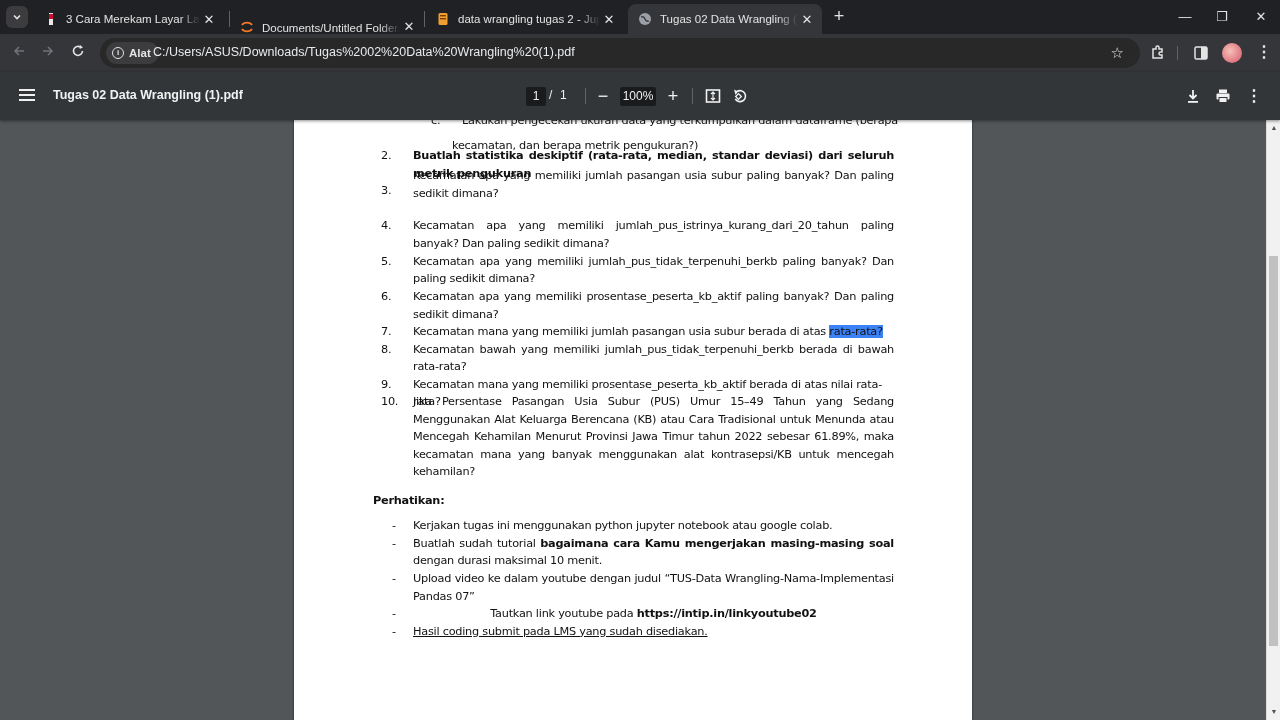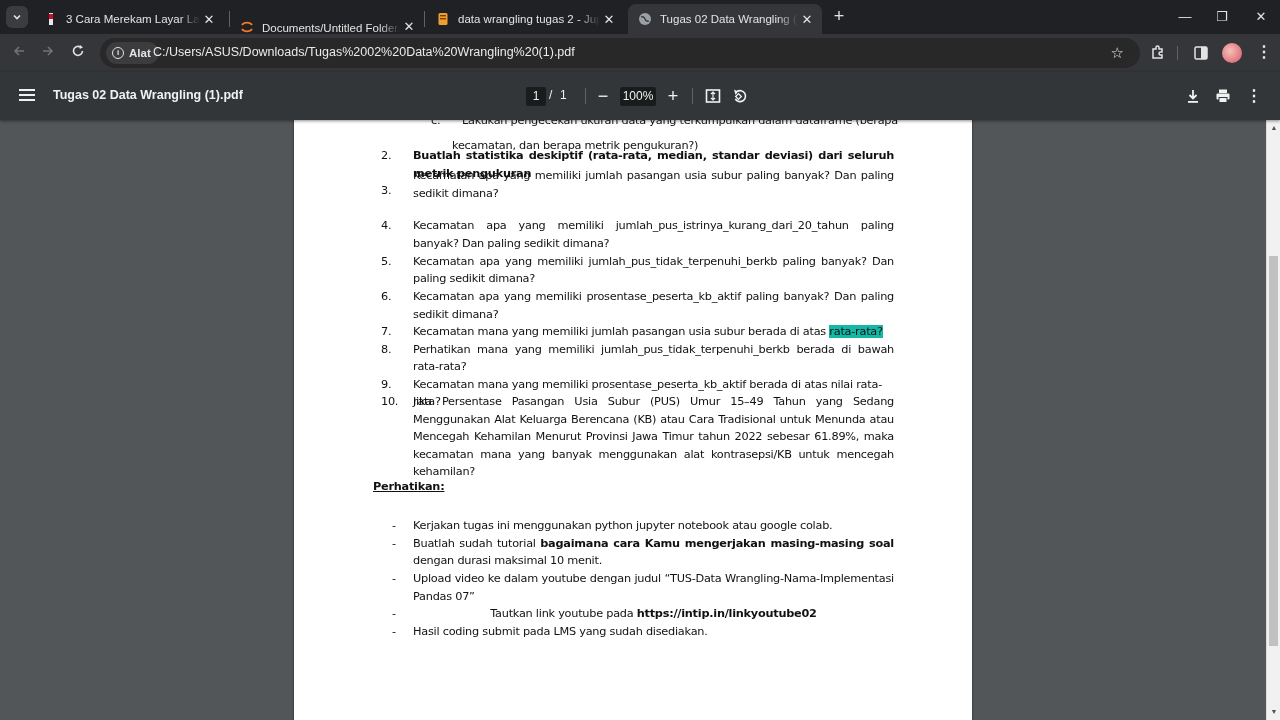--- a/index.html
+++ b/index.html
@@ -42,21 +42,21 @@
     .zoombox { position: absolute; left: 620px; top: 15px; width: 36px; height: 19px; background: #191b1c; color: #f1f1f1; font-size: 12px; text-align: center; line-height: 19px; border-radius: 2px; }
     .pdf-icon { position: absolute; top: 16px; width: 16px; height: 16px; }
 
     
     .viewer { position: absolute; left: 0; top: 120px; width: 1266px; height: 600px; background: #525659; }
     .page { position: absolute; left: 294px; top: -30px; width: 678px; height: 640px; background: #ffffff; box-shadow: 0 0 2px rgba(0,0,0,.6); }
     .doc { position: absolute; left: 0; top: 0; width: 100%; color: #111; font-family: "DejaVu Sans", sans-serif; font-size: 11.3px; letter-spacing: -0.25px; }
     .item { position: absolute; left: 119px; width: 481px; line-height: 17.6px; text-align: justify; }
     .num { position: absolute; left: 87px; width: 24px; text-align: left; line-height: 17.6px; }
     .dash { position: absolute; left: 98px; line-height: 17.6px; }
-    .hl { background: #14b8a6; }
+    .hl { background: #3b82f6; }
     .bold { font-weight: bold; }
     .head { position: absolute; left: 79px; font-weight: bold; line-height: 17.6px; }
 
     
     .scrollbar { position: absolute; left: 1266px; top: 120px; width: 14px; height: 600px; background: #f1f1f1; border-left: 1px solid #dcdcdc; }
     .sb-up, .sb-down { position: absolute; left: 2px; width: 10px; height: 10px; color: #505050; font-size: 7px; text-align: center; line-height: 10px; }
     .sb-thumb { position: absolute; left: 2px; top: 136px; width: 9px; height: 390px; background: #c1c1c1; }
 </style>
 </head>
 <body>
@@ -225,44 +225,44 @@
       <span class="num" style="top:162.5px;">5.</span>
       <div class="item" style="top:162.5px;">Kecamatan apa yang memiliki jumlah_pus_tidak_terpenuhi_berkb paling banyak? Dan paling sedikit dimana?</div>
 
       <span class="num" style="top:198px;">6.</span>
       <div class="item" style="top:198px;">Kecamatan apa yang memiliki prosentase_peserta_kb_aktif paling banyak? Dan paling sedikit dimana?</div>
 
       <span class="num" style="top:233px;">7.</span>
       <div class="item" style="top:233px;text-align:left;"><span>Kecamatan mana yang memiliki jumlah pasangan usia subur berada di atas </span><span class="hl">rata-rata?</span></div>
 
       <span class="num" style="top:250.5px;">8.</span>
-      <div class="item" style="top:250.5px;">Perhatikan mana yang memiliki jumlah_pus_tidak_terpenuhi_berkb berada di bawah rata-rata?</div>
+      <div class="item" style="top:250.5px;">Kecamatan bawah yang memiliki jumlah_pus_tidak_terpenuhi_berkb berada di bawah rata-rata?</div>
 
       <span class="num" style="top:285.5px;">9.</span>
       <div class="item" style="top:285.5px;text-align:left;">Kecamatan mana yang memiliki prosentase_peserta_kb_aktif berada di atas nilai rata-rata?</div>
 
       <span class="num" style="top:303px;left:87px;">10.</span>
       <div class="item" style="top:303px;">Jika Persentase Pasangan Usia Subur (PUS) Umur 15–49 Tahun yang Sedang Menggunakan Alat Keluarga Berencana (KB) atau Cara Tradisional untuk Menunda atau Mencegah Kehamilan Menurut Provinsi Jawa Timur tahun 2022 sebesar 61.89%, maka kecamatan mana yang banyak menggunakan alat kontrasepsi/KB untuk mencegah kehamilan?</div>
 
-      <div class="head" style="top:388px;text-decoration:underline;">Perhatikan:</div>
+      <div class="head" style="top:402px;">Perhatikan:</div>
 
       <span class="dash" style="top:427px;">-</span>
       <div class="item" style="top:427px;text-align:left;">Kerjakan tugas ini menggunakan python jupyter notebook atau google colab.</div>
 
       <span class="dash" style="top:444.5px;">-</span>
       <div class="item" style="top:444.5px;"><span>Buatlah sudah tutorial </span><span class="bold">bagaimana cara Kamu mengerjakan masing-masing soal</span><span> dengan durasi maksimal 10 menit.</span></div>
 
       <span class="dash" style="top:480px;">-</span>
       <div class="item" style="top:480px;">Upload video ke dalam youtube dengan judul “TUS-Data Wrangling-Nama-Implementasi Pandas 07”</div>
 
       <span class="dash" style="top:515px;">-</span>
       <div class="item" style="top:515px;text-align:center;"><span>Tautkan link youtube pada </span><span class="bold">https://intip.in/linkyoutube02</span><span></span></div>
 
       <span class="dash" style="top:532.5px;">-</span>
-      <div class="item" style="top:532.5px;text-align:left;">Hasil coding submit pada LMS yang sudah disediakan.</div>
+      <div class="item" style="top:532.5px;text-align:left;text-decoration:underline;">Hasil coding submit pada LMS yang sudah disediakan.</div>
 
     </div>
   </div>
 </div>
 
 <div class="scrollbar">
   <div class="sb-up" style="top:3px;">▲</div>
   <div class="sb-thumb"></div>
   <div class="sb-down" style="top:587px;">▼</div>
 </div>

